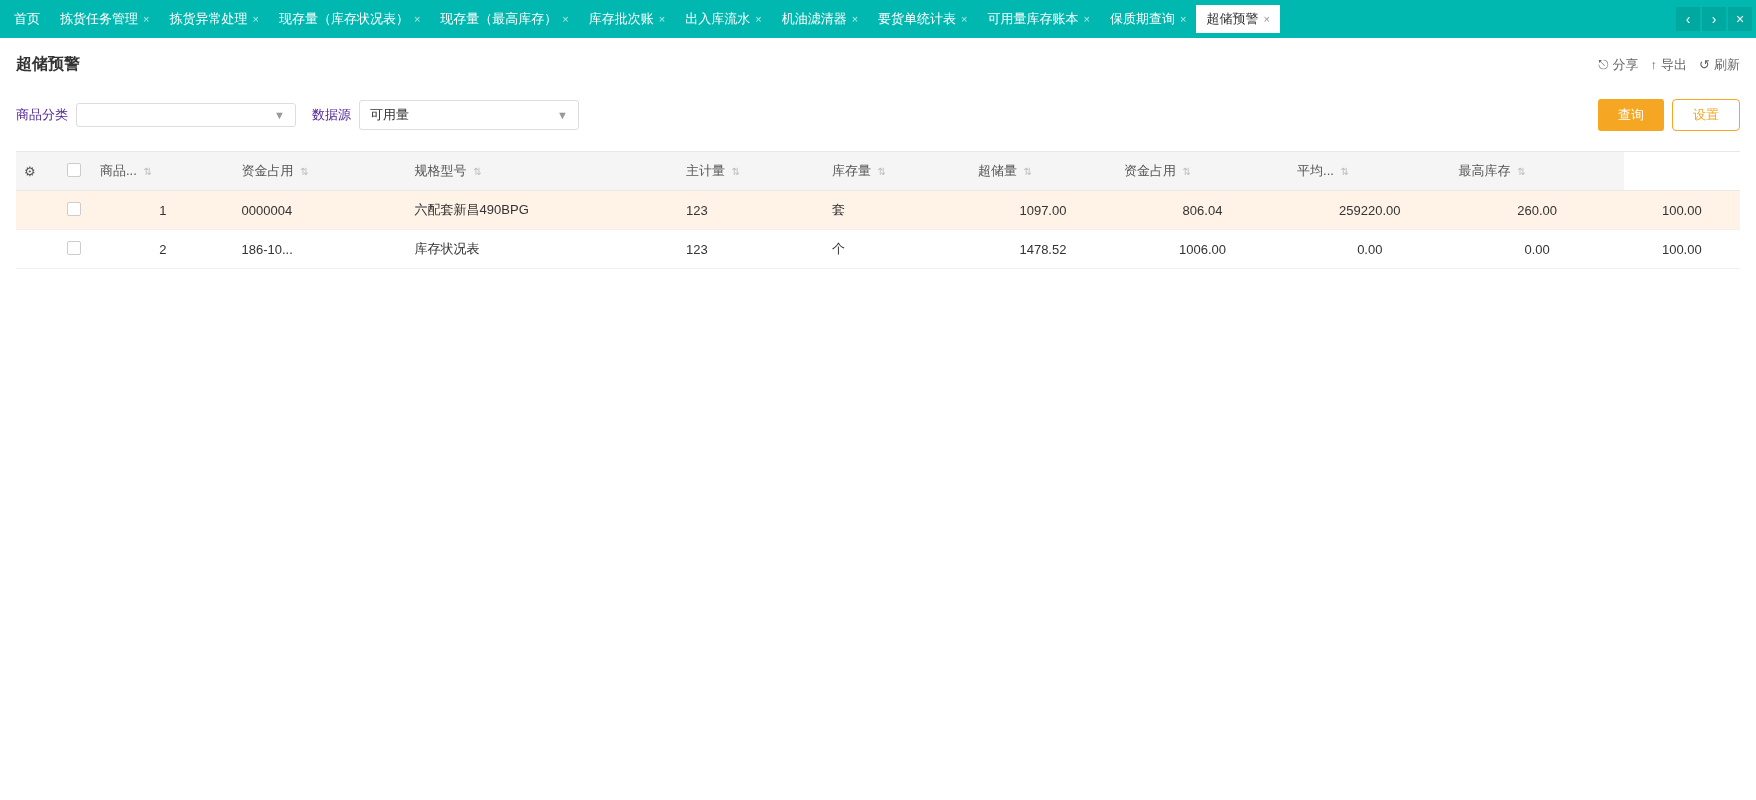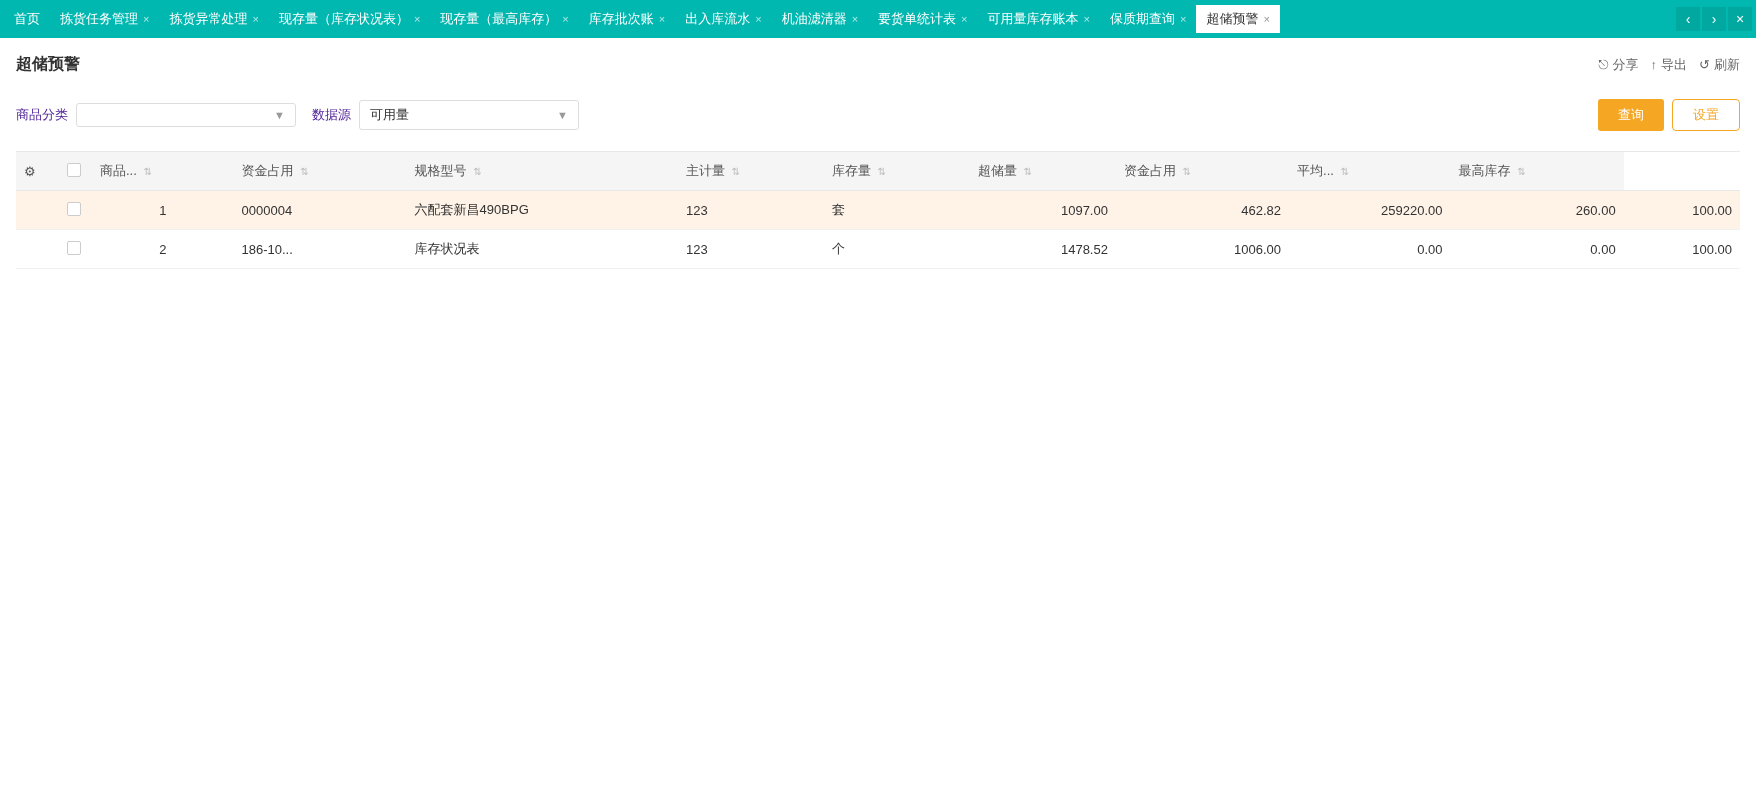--- a/index.html
+++ b/index.html
@@ -194,21 +194,21 @@
       background: #fff;
       display: inline-block;
       cursor: pointer;
       border-radius: 2px;
     }
     .gear-icon-cell {
       text-align: center;
       cursor: pointer;
       color: #666;
     }
-    .col-num { text-align: right; }
+    .col-num { text-align: center; }
   </style>
 </head>
 <body>
 
 <div class="top-nav">
   <div class="nav-item">
     <span>首页</span>
   </div>
   <div class="nav-item">
     <span>拣货任务管理</span>
@@ -354,21 +354,21 @@
       <td class="col-index gear-icon-cell"></td>
       <td class="col-checkbox">
         <span class="checkbox-cell"></span>
       </td>
       <td style="text-align:center">1</td>
       <td>0000004</td>
       <td>六配套新昌490BPG</td>
       <td>123</td>
       <td>套</td>
       <td class="col-num">1097.00</td>
-      <td class="col-num">462.82</td>
+      <td class="col-num">806.04</td>
       <td class="col-num">259220.00</td>
       <td class="col-num">260.00</td>
       <td class="col-num">100.00</td>
     </tr>
         <tr>
       <td class="col-index gear-icon-cell"></td>
       <td class="col-checkbox">
         <span class="checkbox-cell"></span>
       </td>
       <td style="text-align:center">2</td>

